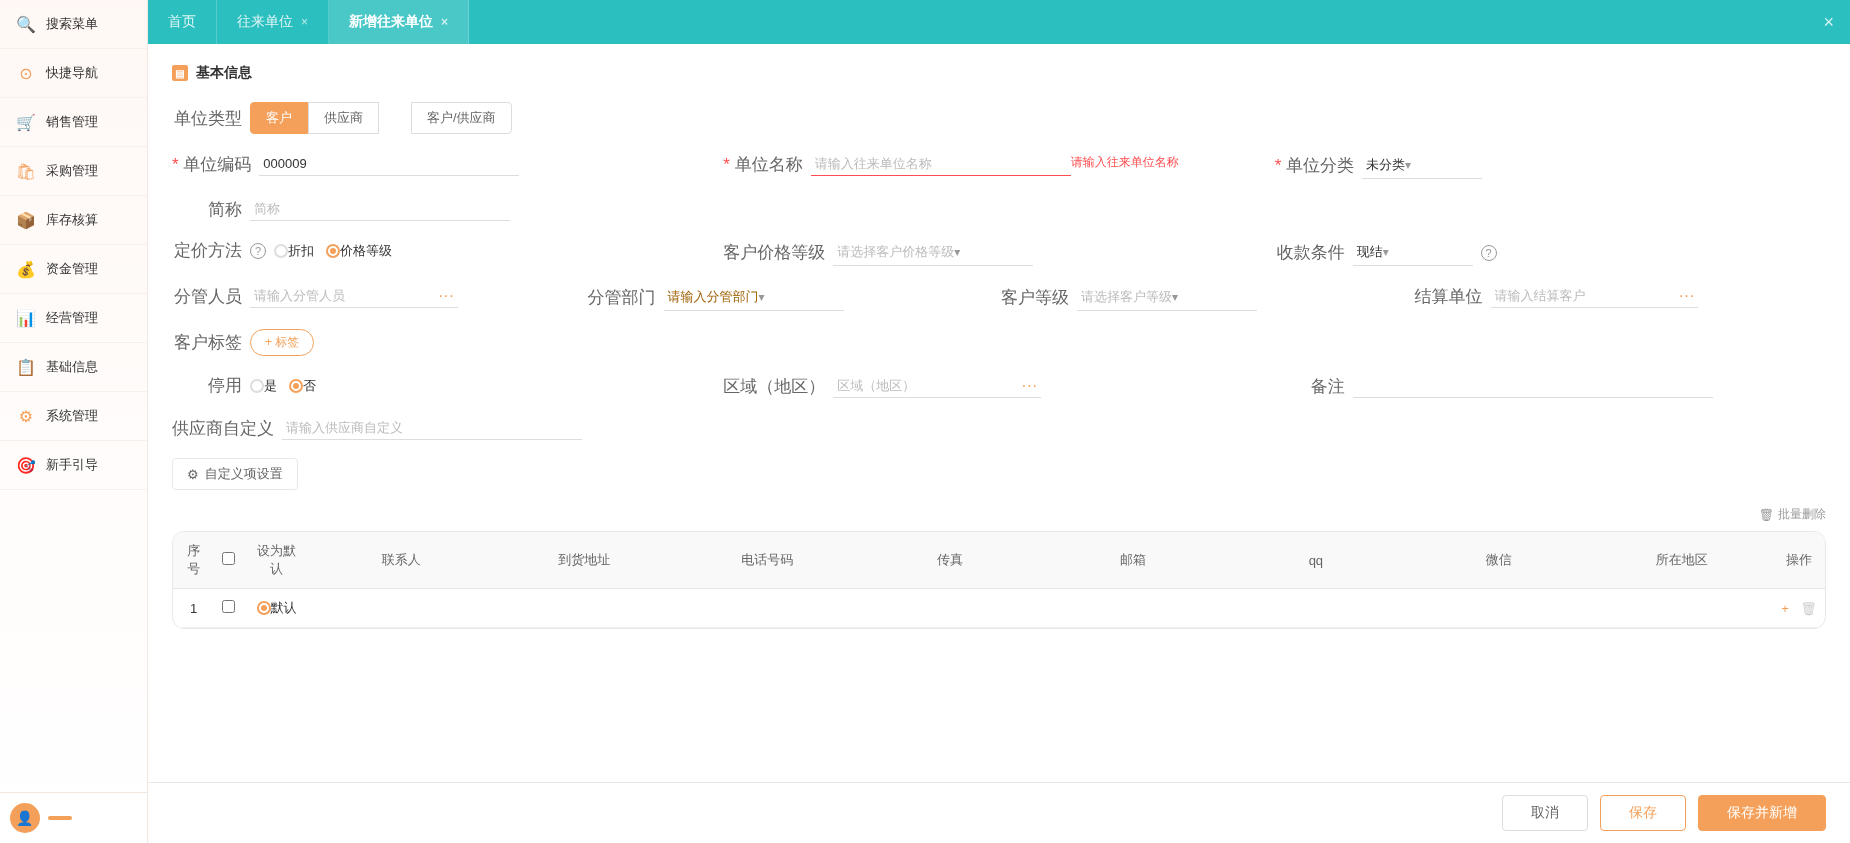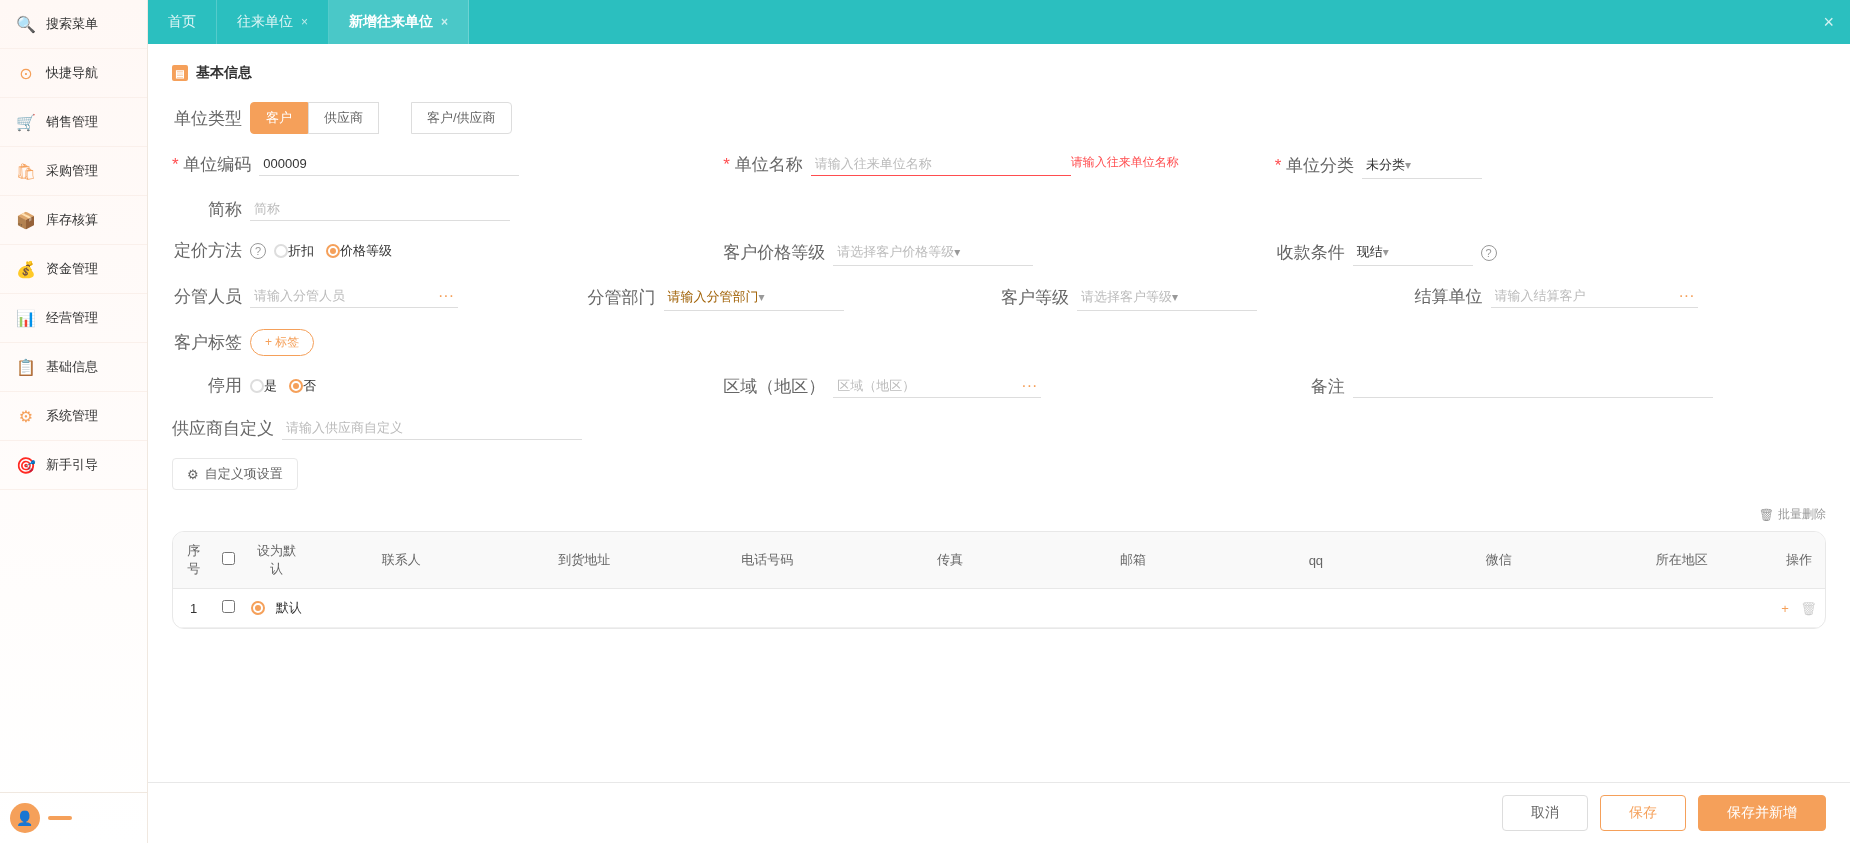--- a/index.html
+++ b/index.html
@@ -583,21 +583,21 @@
             <th>微信</th>
             <th>所在地区</th>
             <th>操作</th>
           </tr>
         </thead>
         <tbody>
           <tr>
             <td>1</td>
             <td><input type="checkbox" style=""></td>
             <td>
-              <div class="radio-item" style="justify-content:space-between">
+              <div class="radio-item" style="justify-content:center">
                 <div class="radio-circle checked"></div>
                 <span>默认</span>
               </div>
             </td>
             <td><input type="text" style="border: none; outline: none; width: 100%; font-size: 13px;"></td>
             <td><input type="text" style="border: none; outline: none; width: 100%; font-size: 13px;"></td>
             <td><input type="text" style="border: none; outline: none; width: 100%; font-size: 13px;"></td>
             <td><input type="text" style="border: none; outline: none; width: 100%; font-size: 13px;"></td>
             <td><input type="text" style="border: none; outline: none; width: 100%; font-size: 13px;"></td>
             <td><input type="text" style="border: none; outline: none; width: 100%; font-size: 13px;"></td>

